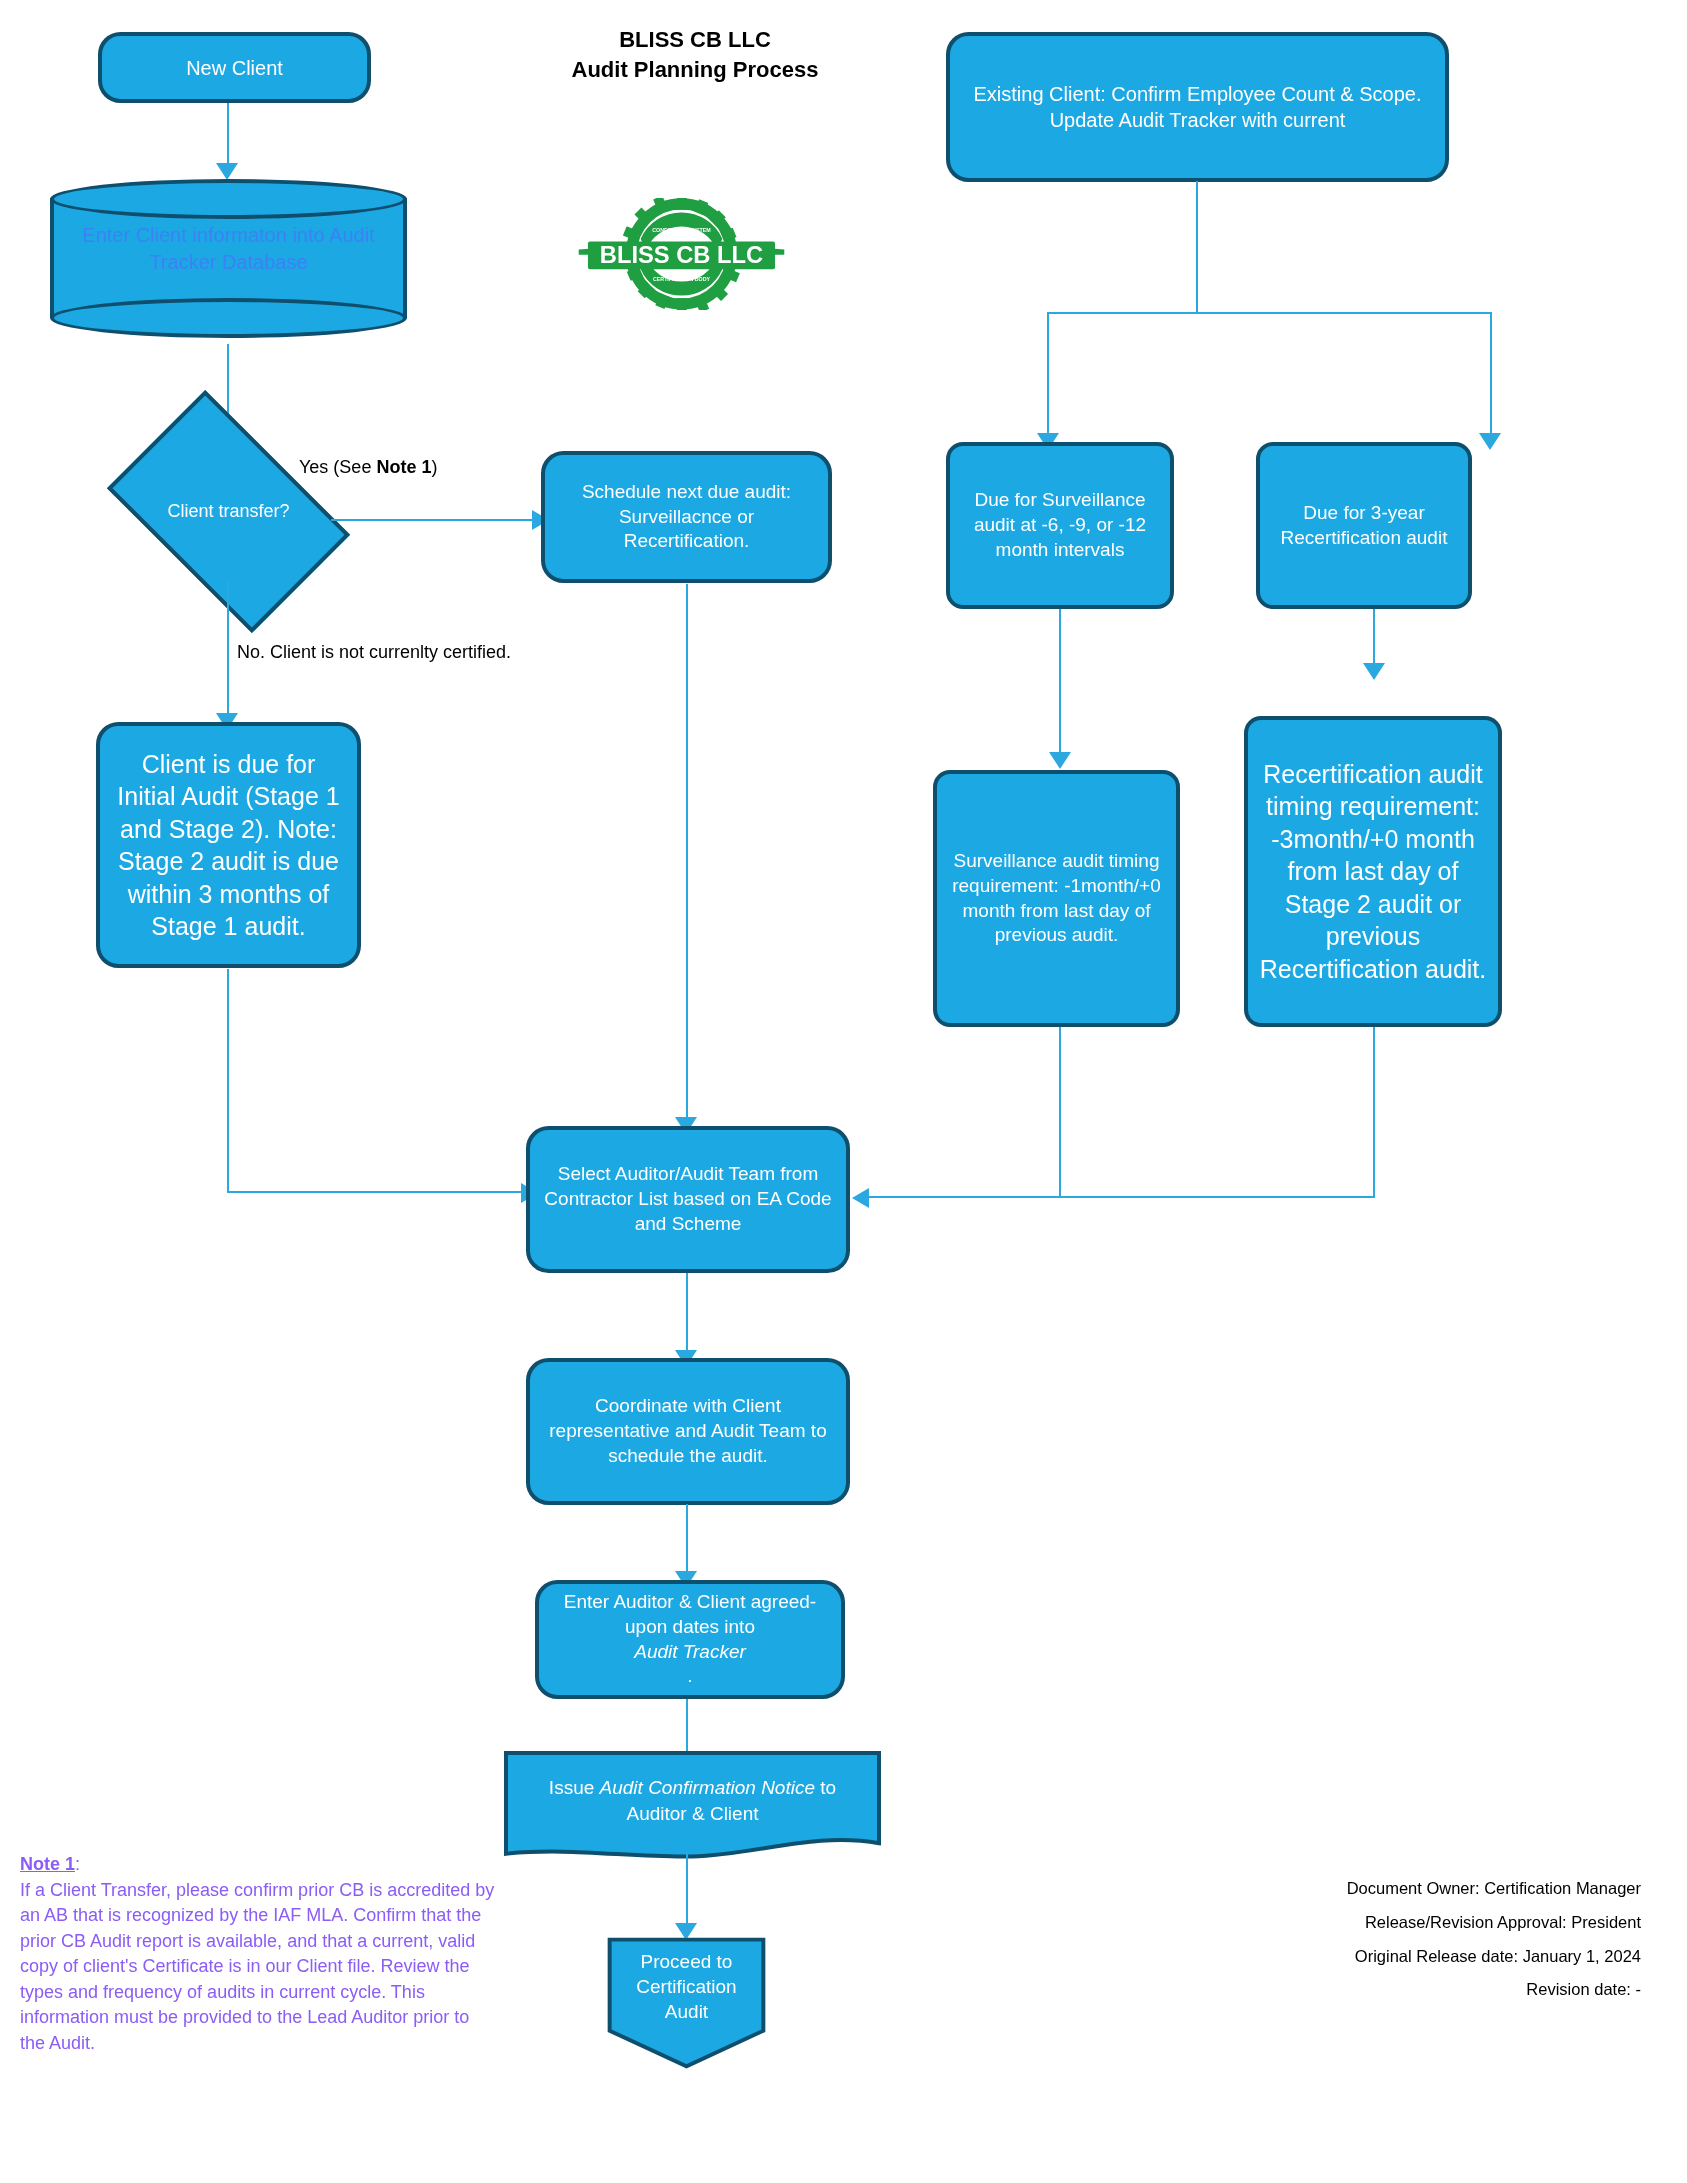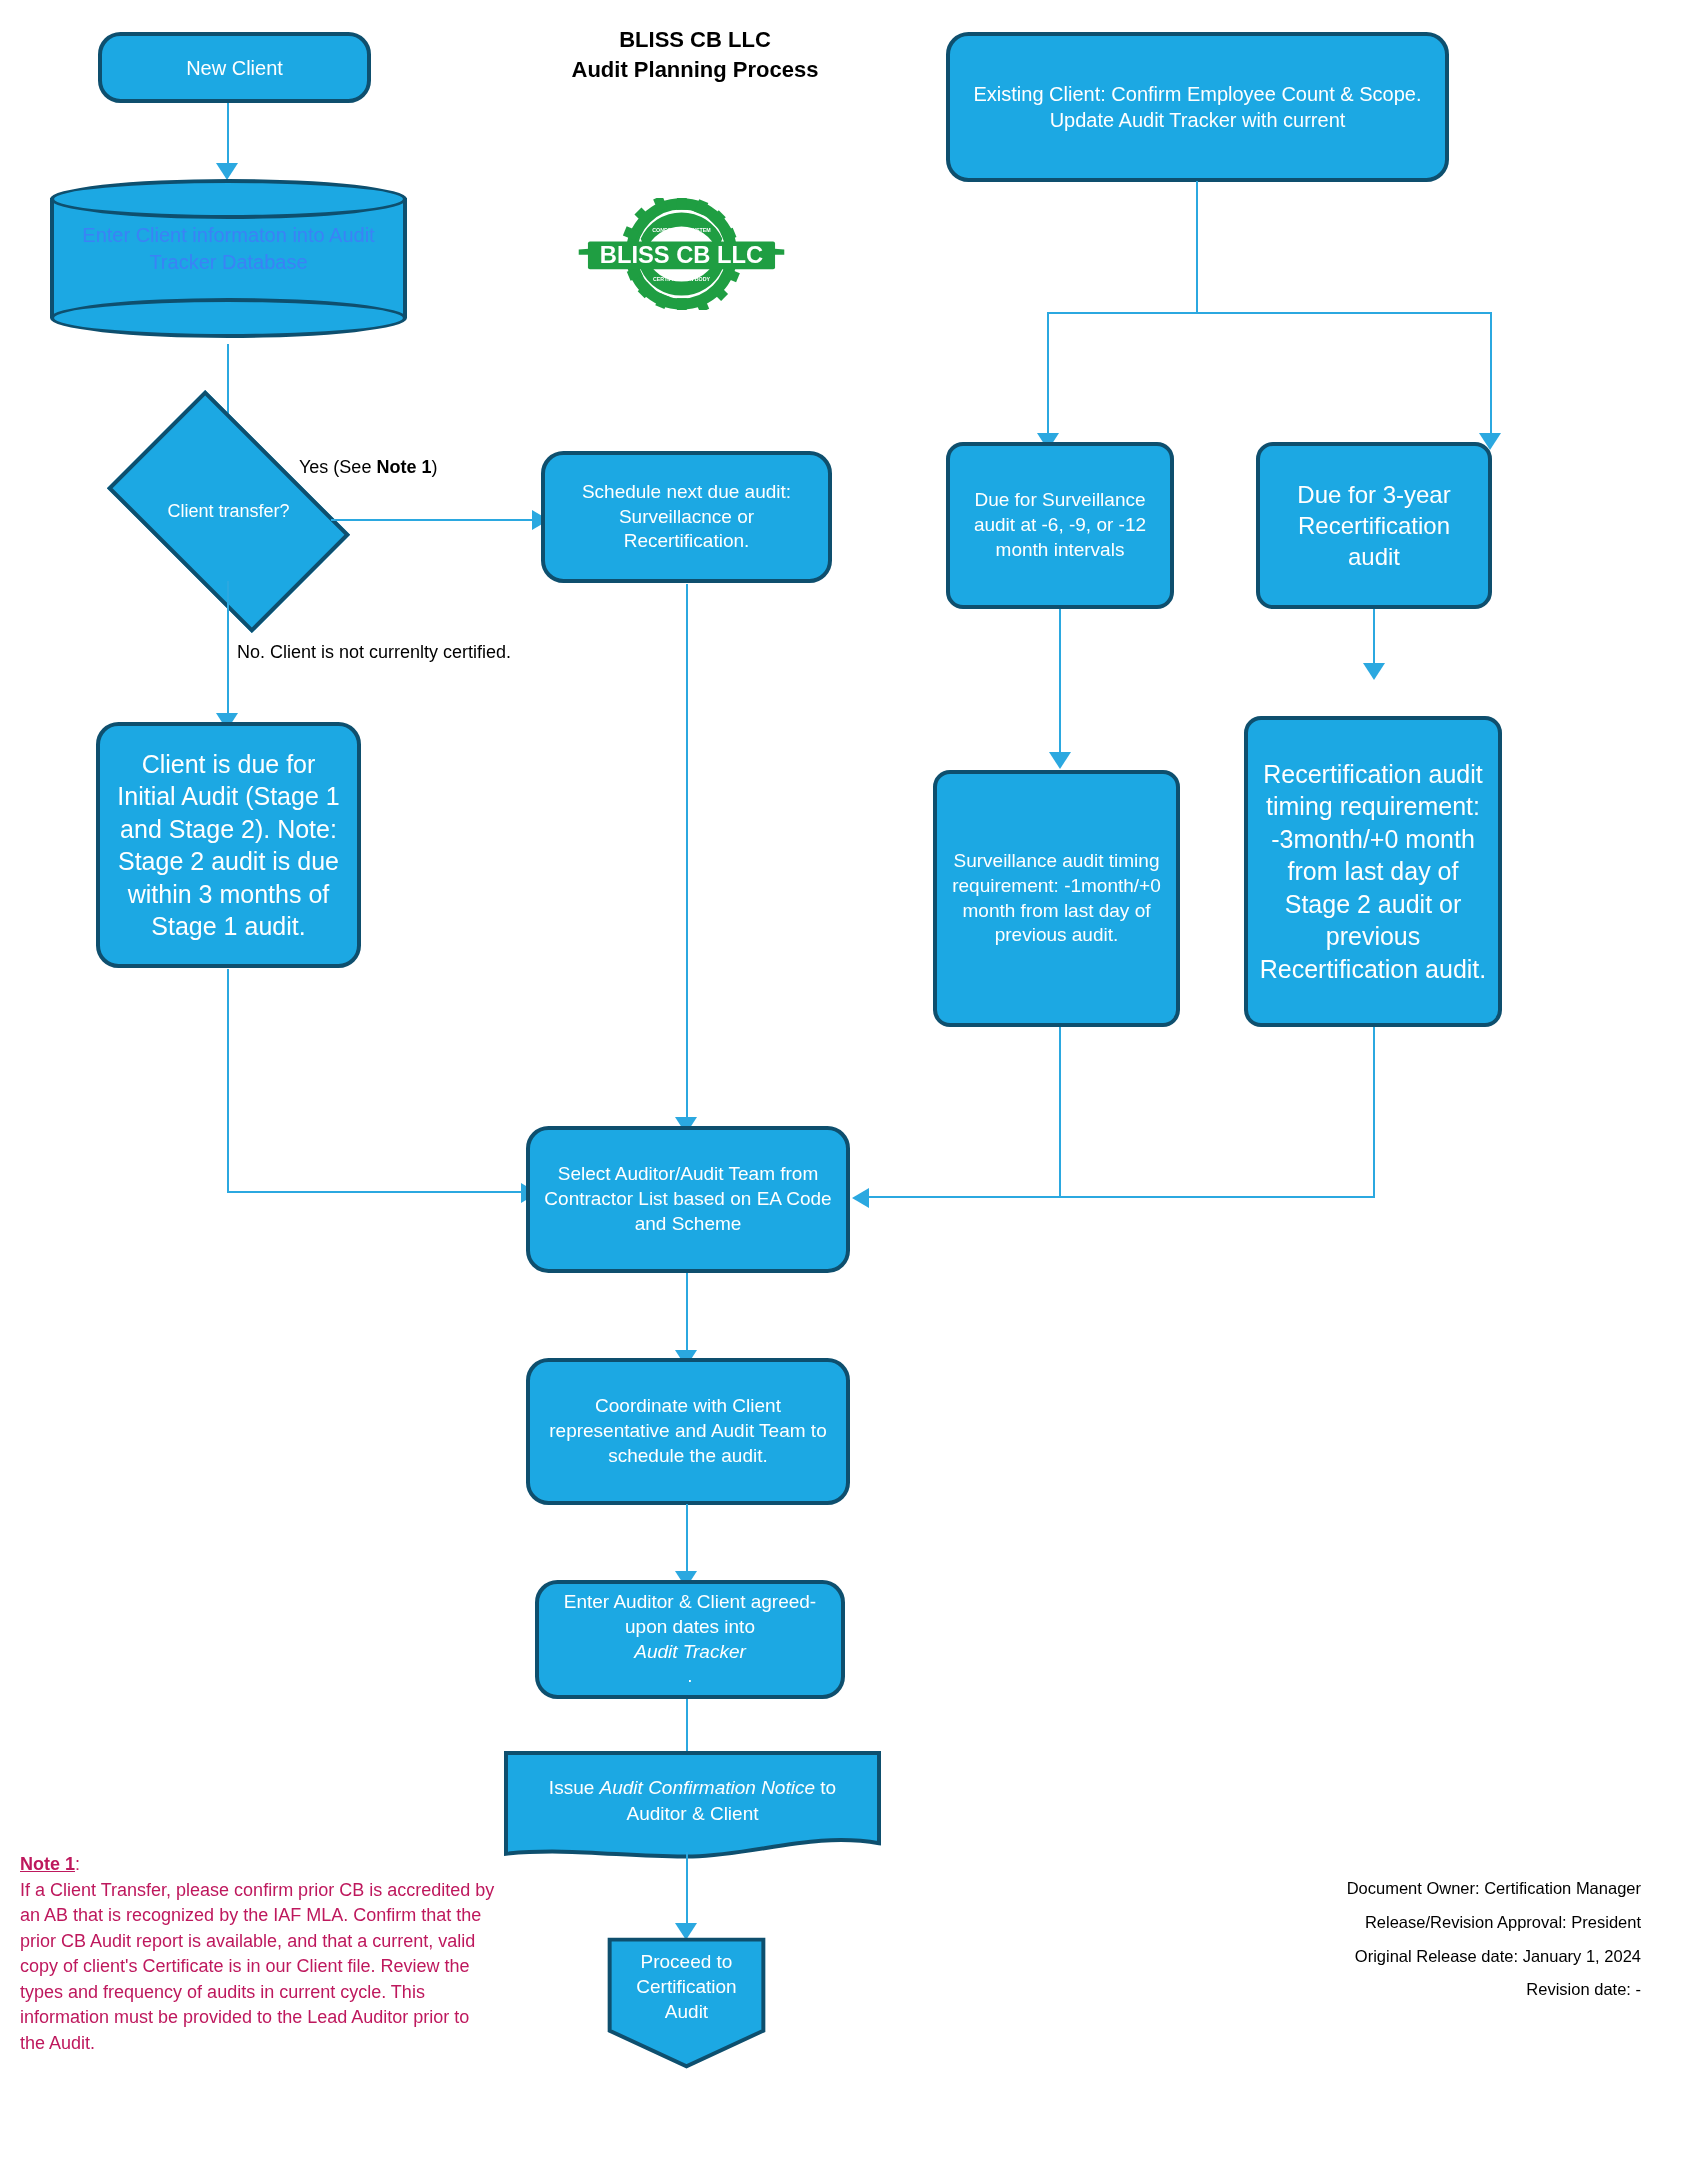--- a/index.html
+++ b/index.html
@@ -43,21 +43,21 @@
   
   .ln{position:absolute;background:#2BA8E0;}
   .vl{width:2px;}
   .hl{height:2px;}
   .arrow{position:absolute;width:0;height:0;}
   .ar-down{border-left:11.2px solid transparent;border-right:11.2px solid transparent;border-top:17px solid #2BA8E0;}
   .ar-right{border-top:10px solid transparent;border-bottom:10px solid transparent;border-left:17px solid #2BA8E0;}
   .ar-left{border-top:10px solid transparent;border-bottom:10px solid transparent;border-right:17px solid #2BA8E0;}
   .title{position:absolute;text-align:center;font-weight:bold;color:#000;line-height:1.35;}
   .edge-lbl{position:absolute;color:#000;white-space:nowrap;}
-  .note-blk{position:absolute;color:#be185d;line-height:1.42;}
+  .note-blk{position:absolute;color:#8b5cf6;line-height:1.42;}
   .note-blk .hd{font-weight:bold;text-decoration:underline;}
   .meta{position:absolute;text-align:right;color:#000;line-height:2.05;}
   em{font-style:italic;}
   b{font-weight:bold;}
 
   
   .logo{position:absolute;}
 </style>
 </head>
 <body>
@@ -222,21 +222,21 @@
   <div class="ln hl" style="left:1047px;top:312px;width:445px;"></div>
   <div class="ln vl" style="left:1047px;top:312px;height:124px;"></div>
   <div class="arrow ar-down" style="left:1037px;top:433px;"></div>
   <div class="ln vl" style="left:1490px;top:312px;height:124px;"></div>
   <div class="arrow ar-down" style="left:1479px;top:433px;"></div>
 
   <div class="node r-sm" style="left:946px;top:442px;width:228px;height:167px;font-size:19px;">
     <span>Due for Surveillance audit at -6, -9, or -12 month intervals</span>
   </div>
 
-  <div class="node r-sm" style="left:1256px;top:442px;width:236px;height:167px;font-size:24px;">
+  <div class="node r-sm" style="left:1256px;top:442px;width:216px;height:167px;font-size:19px;">
     <span>Due for 3-year Recertification audit</span>
   </div>
 
   <div class="ln vl" style="left:1059px;top:609px;height:147px;"></div>
   <div class="arrow ar-down" style="left:1049px;top:752px;"></div>
 
   <div class="ln vl" style="left:1373px;top:609px;height:58px;"></div>
   <div class="arrow ar-down" style="left:1363px;top:663px;"></div>
 
   <div class="node r-sm" style="left:933px;top:770px;width:247px;height:257px;font-size:19px;">

